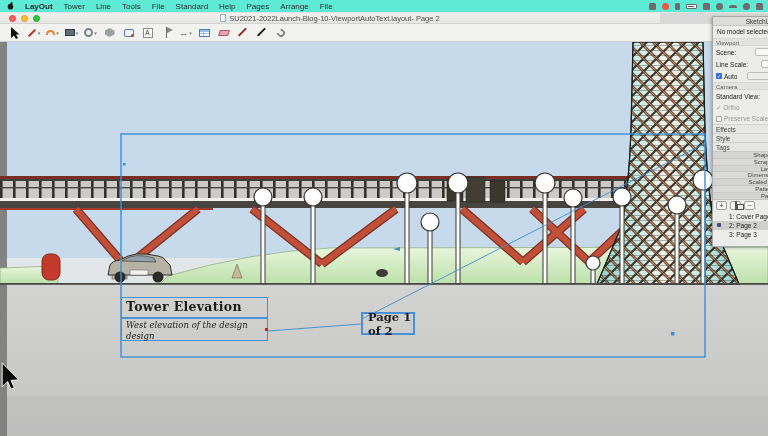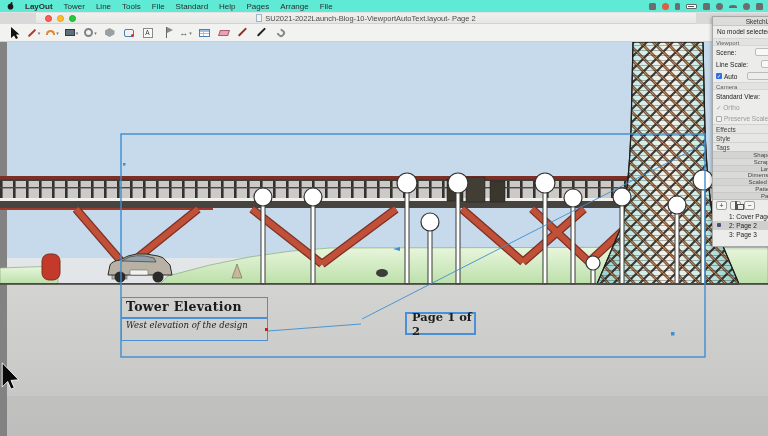--- a/index.html
+++ b/index.html
@@ -20,21 +20,21 @@
   .si.round { border-radius:50%; }
   .si.red { background:#e25b43; }
   .si.batt { width:11px; height:5px; background:#fff; border:1px solid #666; border-radius:1px; position:relative; }
   .si.batt::after { content:""; position:absolute; left:1px; top:1px; bottom:1px; width:6px; background:#555; }
   .si.small { width:5px; height:7px; }
   .si.wifi { width:8px; height:4px; background:transparent; border-top:3px solid #666; border-radius:50% 50% 0 0; }
 
   
   .titlebar { position:absolute; top:13px; left:0; width:660px; height:11px;
               background:linear-gradient(#f0f0ef,#e6e6e5); border-bottom:1px solid #d2d2d1;
-              z-index:6; display:flex; align-items:center; justify-content:center;margin-left:36px; }
+              z-index:6; display:flex; align-items:center; justify-content:center; }
   .traffic { position:absolute; left:9px; top:2px; display:flex; gap:5px; }
   .light { width:7px; height:7px; border-radius:50%; }
   .light.r { background:#ff5f57; border:0.5px solid #e0443e; }
   .light.y { background:#febc2e; border:0.5px solid #dea123; }
   .light.g { background:#28c840; border:0.5px solid #1dad2b; }
   .doc-title { font-size:7.5px; color:#4c4c4c; display:flex; align-items:center; gap:3px; }
   .doc-icon { width:6px; height:8px; background:#eef3f8; border:1px solid #9fb4c9; }
 
   
   .toolbar { position:absolute; top:24px; left:0; width:768px; height:18px;
@@ -67,22 +67,22 @@
   
   .scene { position:absolute; top:0; left:0; z-index:1; }
 
   
   .tbox { position:absolute; border:1.5px solid #4a90d9; color:#1b1b1b; z-index:3;
           font-family:"DejaVu Serif", serif; background:transparent; }
   .tb-title { left:121px; top:297px; width:147px; height:21px; font-size:12.5px; font-weight:bold;
               letter-spacing:0.3px; padding:1px 4px; }
   .tb-sub { left:121px; top:318px; width:147px; height:23px; font-size:8.5px; font-style:italic;
             line-height:1.25; padding:1px 4px; }
-  .tb-page { left:361px; top:312px; width:71px; height:23px; font-size:11.5px; font-weight:bold;
-             border-width:2px; display:flex; align-items:center; padding-left:5px;margin-left:44px; }
+  .tb-page { left:361px; top:312px; width:54px; height:23px; font-size:11.5px; font-weight:bold;
+             border-width:2px; display:flex; align-items:center; padding-left:5px; }
   .red-handle { position:absolute; left:265px; top:328px; width:3px; height:3px; background:#cf1f12; z-index:4; }
 
   
   .panel { position:absolute; left:712px; top:16px; width:115px; height:231px;
            background:#ececeb; border:1px solid #a8a8a8; box-shadow:-1px 1px 3px rgba(0,0,0,.25);
            z-index:7; font-size:6.5px; color:#222; }
   .p-header { height:9px; line-height:9px; text-align:center; background:#dcdcdb;
               border-bottom:1px solid #c6c6c5; color:#333; }
   .p-status { height:12px; line-height:12px; padding-left:4px; }
   .p-sect { height:8px; line-height:8px; padding-left:3px; background:#e3e3e2;
@@ -347,20 +347,21 @@
         <span class="t-pen"></span>
       </div>
     <div class="tool">
         <span class="t-split"></span>
       </div>
   </div>
 
   <div class="tbox tb-title">Tower Elevation</div>
   <div class="tbox tb-sub">
     <div>West elevation of the design</div>
+    <div>design</div>
   </div>
   <div class="tbox tb-page">Page 1 of 2</div>
   <div class="red-handle"></div>
 
   <div class="panel">
     <div class="p-header">SketchUp Model</div>
     <div class="p-status">No model selected</div>
     <div class="p-sect">Viewport</div>
     <div class="p-row">
       <span>Scene:</span>

